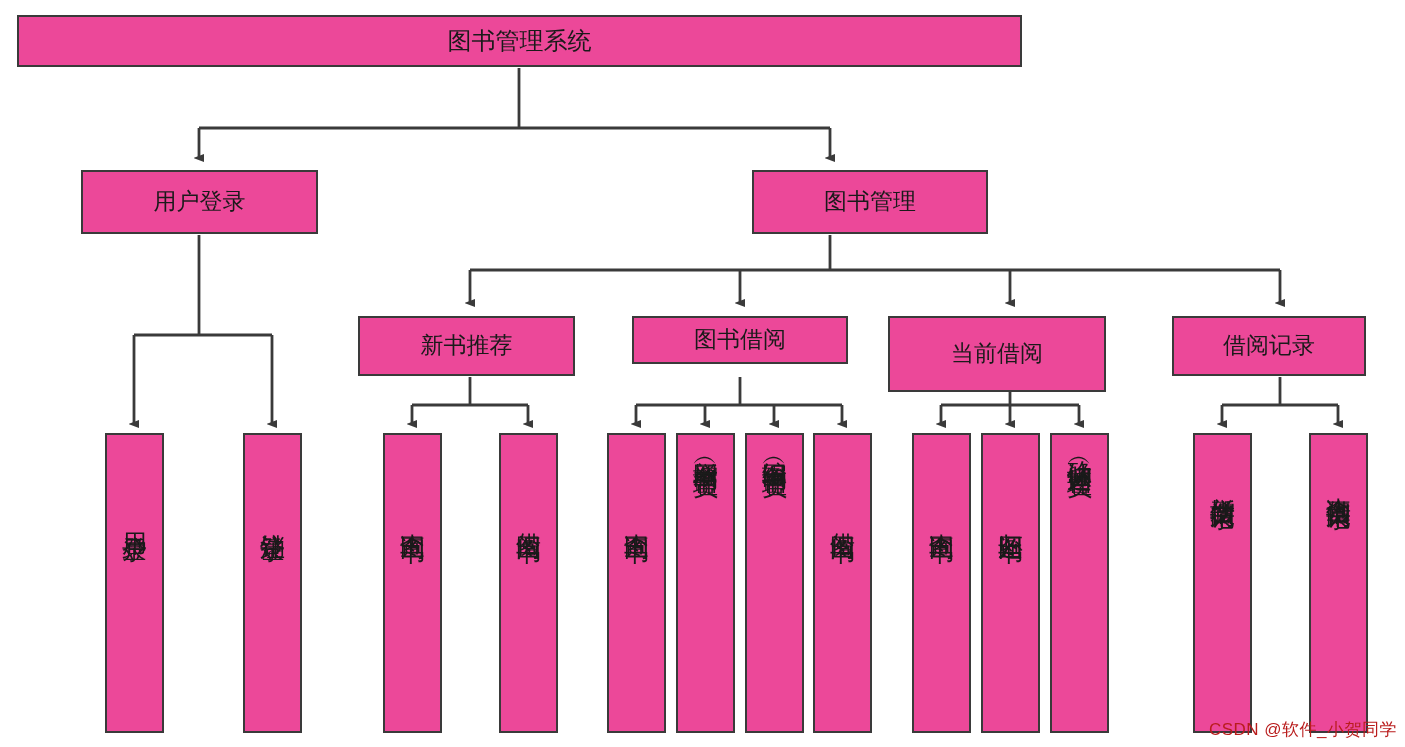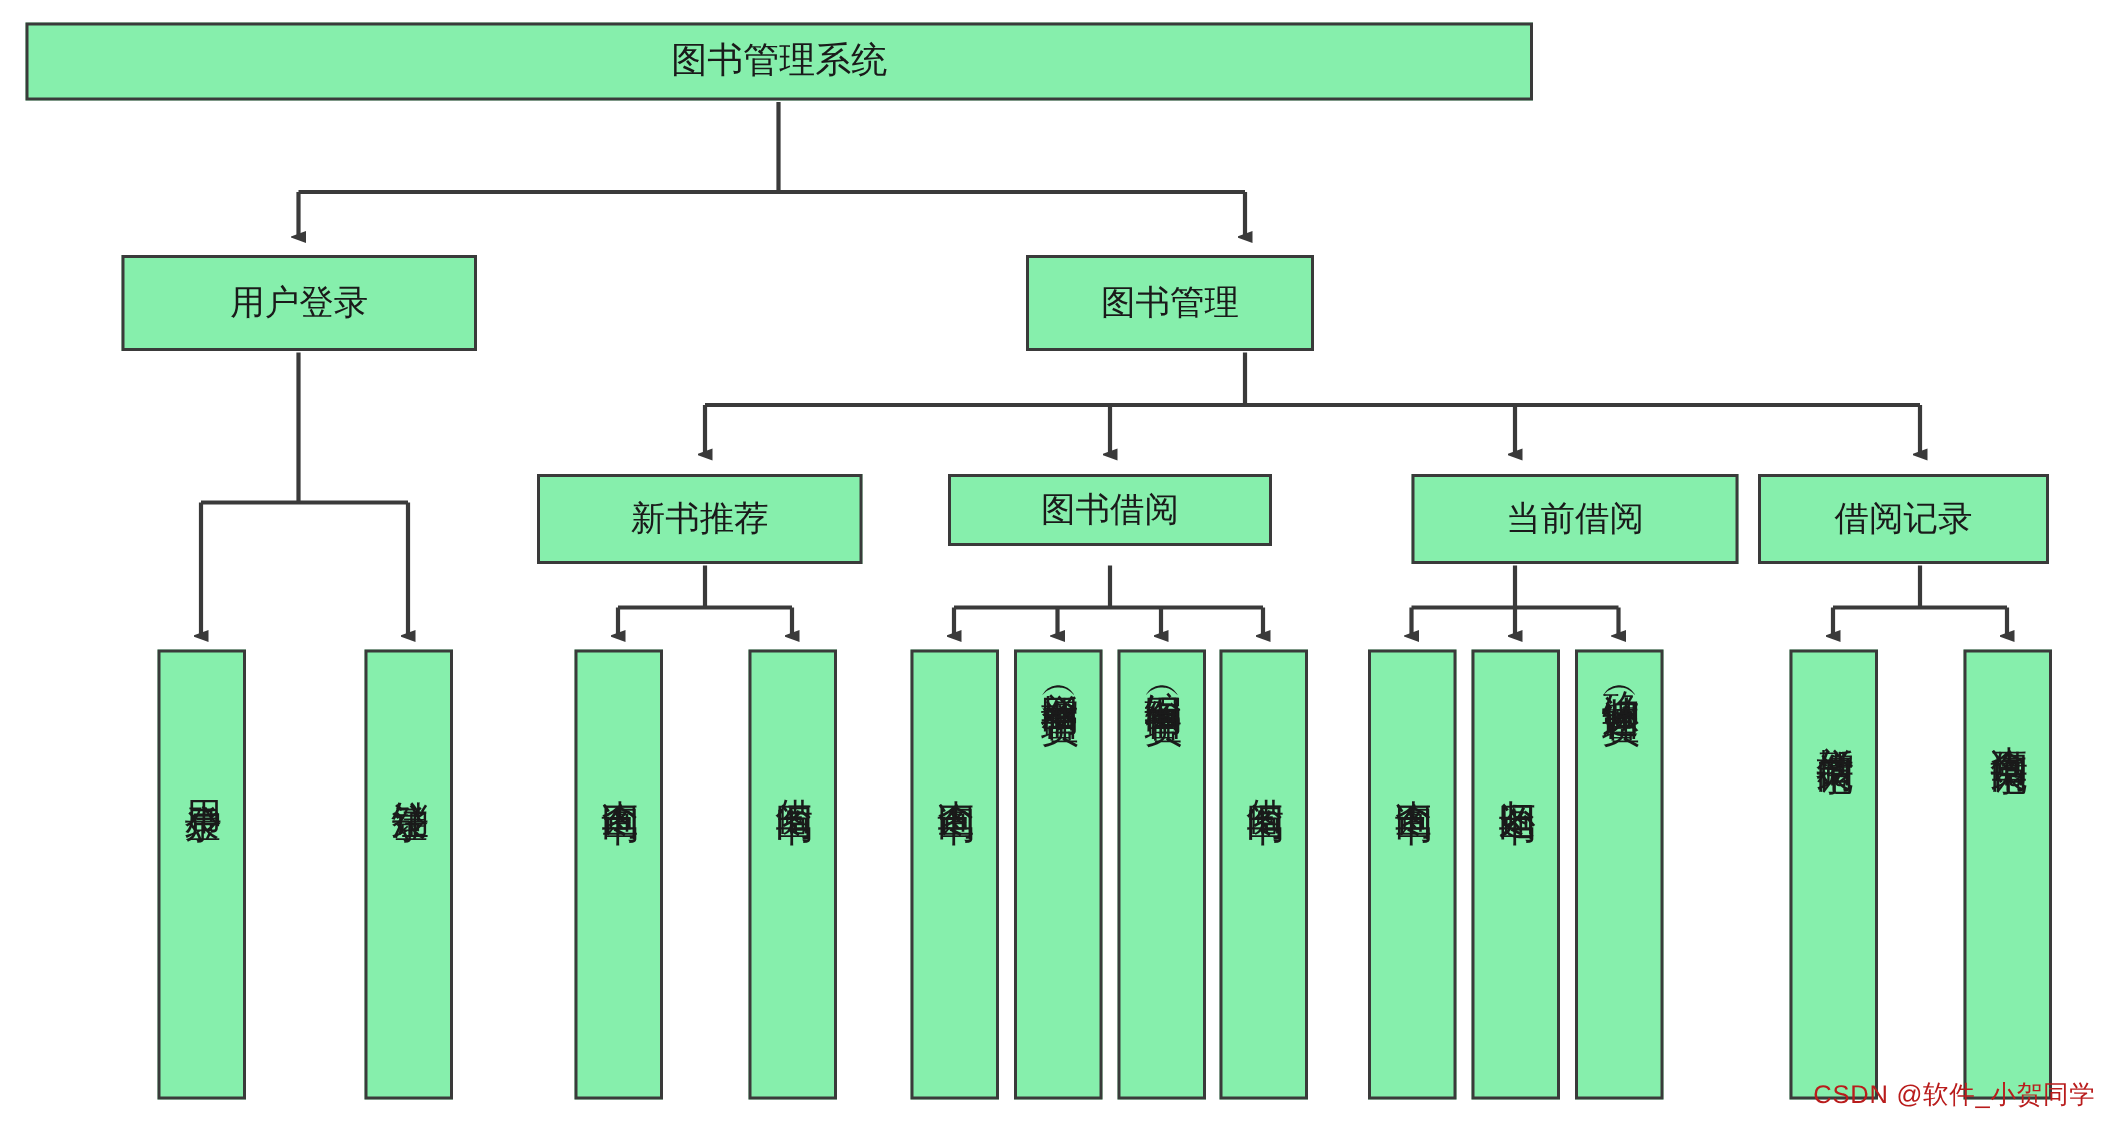--- a/index.html
+++ b/index.html
@@ -21,21 +21,21 @@
     position: absolute;
     left: 0;
     top: 0;
     width: 1405px;
     height: 747px;
     pointer-events: none;
   }
   .node {
     position: absolute;
     box-sizing: border-box;
-    background: #86efac;
+    background: #ec4899;
     border: 2.5px solid #3a3a3a;
     display: flex;
     align-items: center;
     justify-content: center;
     color: #1a1a1a;
   }
   .node .label {
     text-align: center;
     line-height: 1.12;
     white-space: nowrap;
@@ -134,31 +134,31 @@
     </g>
   </svg>
 
   <div class="node root horizontal" style="left:17px; top:15px; width:1005px; height:52px;">
     <span class="label">图书管理系统</span>
   </div>
 
   <div class="node horizontal" style="left:81px; top:170px; width:237px; height:64px;">
     <span class="label">用户登录</span>
   </div>
-  <div class="node horizontal" style="left:684px; top:170px; width:192px; height:64px;">
+  <div class="node horizontal" style="left:752px; top:170px; width:236px; height:64px;">
     <span class="label">图书管理</span>
   </div>
 
   <div class="node horizontal" style="left:358px; top:316px; width:217px; height:60px;">
     <span class="label">新书推荐</span>
   </div>
   <div class="node horizontal" style="left:632px; top:316px; width:216px; height:48px;">
     <span class="label">图书借阅</span>
   </div>
-  <div class="node horizontal" style="left:941px; top:316px; width:218px; height:60px;">
+  <div class="node horizontal" style="left:888px; top:316px; width:218px; height:76px;">
     <span class="label">当前借阅</span>
   </div>
   <div class="node horizontal" style="left:1172px; top:316px; width:194px; height:60px;">
     <span class="label">借阅记录</span>
   </div>
 
   <div class="node vertical short" style="left:105px; top:433px; width:59px; height:300px;">
     <span class="label">用户登录</span>
   </div>
   <div class="node vertical short" style="left:243px; top:433px; width:59px; height:300px;">

